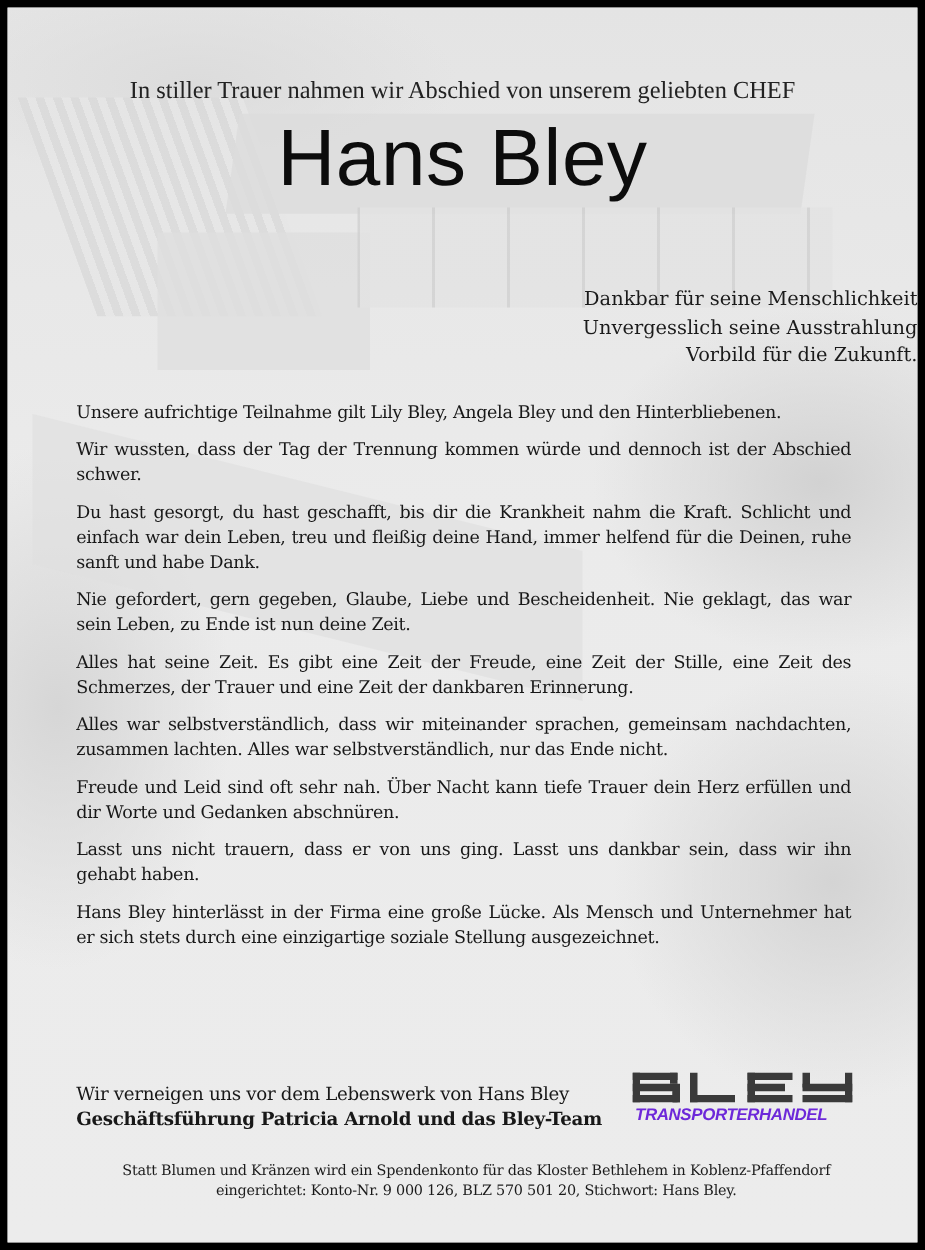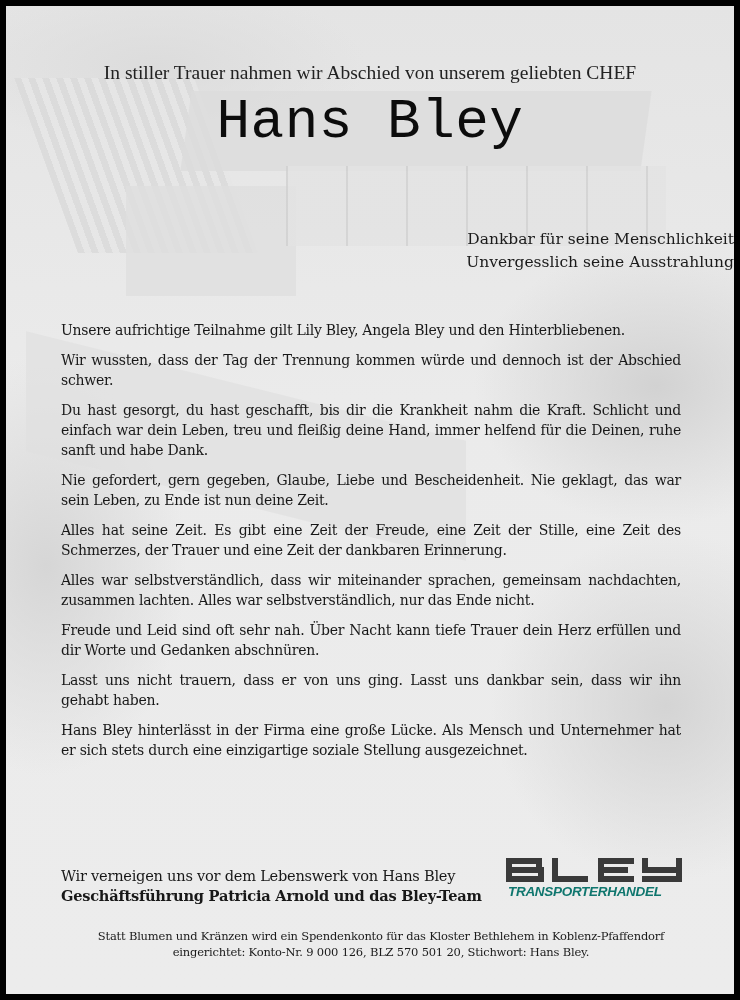--- a/index.html
+++ b/index.html
@@ -50,21 +50,21 @@
 
     .content { position: absolute; inset: 0; color: #111;
       font-family: "DejaVu Serif", serif; padding-left: 20px; }
 
     .intro {
       position: absolute; left: 0; right: 0; top: 56px; text-align: center;
       font-family: "Liberation Serif", serif; font-size: 19.5px; color: #222;
     }
     .name {
       position: absolute; left: 0; right: 0; top: 88px; text-align: center;
-      font-family: Liberation Mono, monospace; font-size: 56px; color: #0c0c0c;
+      font-family: Liberation Sans, sans-serif; font-size: 64px; color: #0c0c0c;
       letter-spacing: 0.5px; line-height: 1;
     }
     .dates {
       position: absolute; left: 0; right: 0; top: 172px; text-align: center;
       font-family: "Liberation Serif", serif; font-weight: bold; font-size: 16.5px; color: #111;
     }
     .dates span { margin: 0 9px; }
     .motto {
       position: absolute; left: 0; right: 0; top: 222px; text-align: right;
       font-family: "DejaVu Serif", serif; font-size: 15.5px; line-height: 22.5px; color: #1a1a1a;
@@ -80,21 +80,21 @@
       font-family: "DejaVu Serif", serif; font-size: 14.6px; line-height: 20px; color: #181818;
       letter-spacing: -0.25px;
     }
     .closing .sig { font-weight: bold; }
     .logo {
       position: absolute; left: 500px; top: 852px; width: 190px;
     }
     .logo svg { display: block; }
     .logo .tag {
       font-family: "Liberation Sans", sans-serif; font-weight: bold; font-style: italic;
-      font-size: 13.5px; letter-spacing: -0.3px; color: #0f766e; margin-top: 2px; margin-left: 2px;
+      font-size: 13.5px; letter-spacing: -0.3px; color: #6d28d9; margin-top: 2px; margin-left: 2px;
       white-space: nowrap;
     }
     .footnote {
       position: absolute; left: 55px; width: 640px; top: 922px;
       font-family: "DejaVu Serif", serif; font-size: 11.5px; line-height: 16px; color: #1a1a1a;
       letter-spacing: -0.2px;
       text-align: center;
     }
   </style>
 </head>
@@ -112,20 +112,21 @@
       <div class="lot"></div>
     </div>
 
     <div class="content">
       <div class="intro">In stiller Trauer nahmen wir Abschied von unserem geliebten CHEF</div>
       <div class="name">Hans Bley</div>
 
       <div class="motto">
         <div>Dankbar für seine Menschlichkeit</div>
         <div>Unvergesslich seine Ausstrahlung</div>
+        <div>Vorbild für die Zukunft.</div>
       </div>
 
       <div class="body">
         <p>Unsere aufrichtige Teilnahme gilt Lily Bley, Angela Bley und den Hinterbliebenen.</p>
         <p>Wir wussten, dass der Tag der Trennung kommen würde und dennoch ist der Abschied schwer.</p>
         <p>Du hast gesorgt, du hast geschafft, bis dir die Krankheit nahm die Kraft. Schlicht und einfach war dein Leben, treu und fleißig deine Hand,  immer helfend für die Deinen, ruhe sanft und habe Dank.</p>
         <p>Nie gefordert, gern gegeben, Glaube, Liebe und Bescheidenheit. Nie geklagt, das war sein Leben, zu Ende ist nun deine Zeit.</p>
         <p>Alles hat seine Zeit. Es gibt eine Zeit der Freude, eine Zeit der Stille, eine Zeit des Schmerzes, der Trauer und eine Zeit der dankbaren Erinnerung.</p>
         <p>Alles war selbstverständlich, dass wir miteinander sprachen, gemeinsam nach­dachten, zusammen lachten. Alles war selbstverständlich, nur das Ende nicht.</p>
         <p>Freude und Leid sind oft sehr nah. Über Nacht kann tiefe Trauer dein Herz erfüllen und dir Worte und Gedanken abschnüren.</p>

